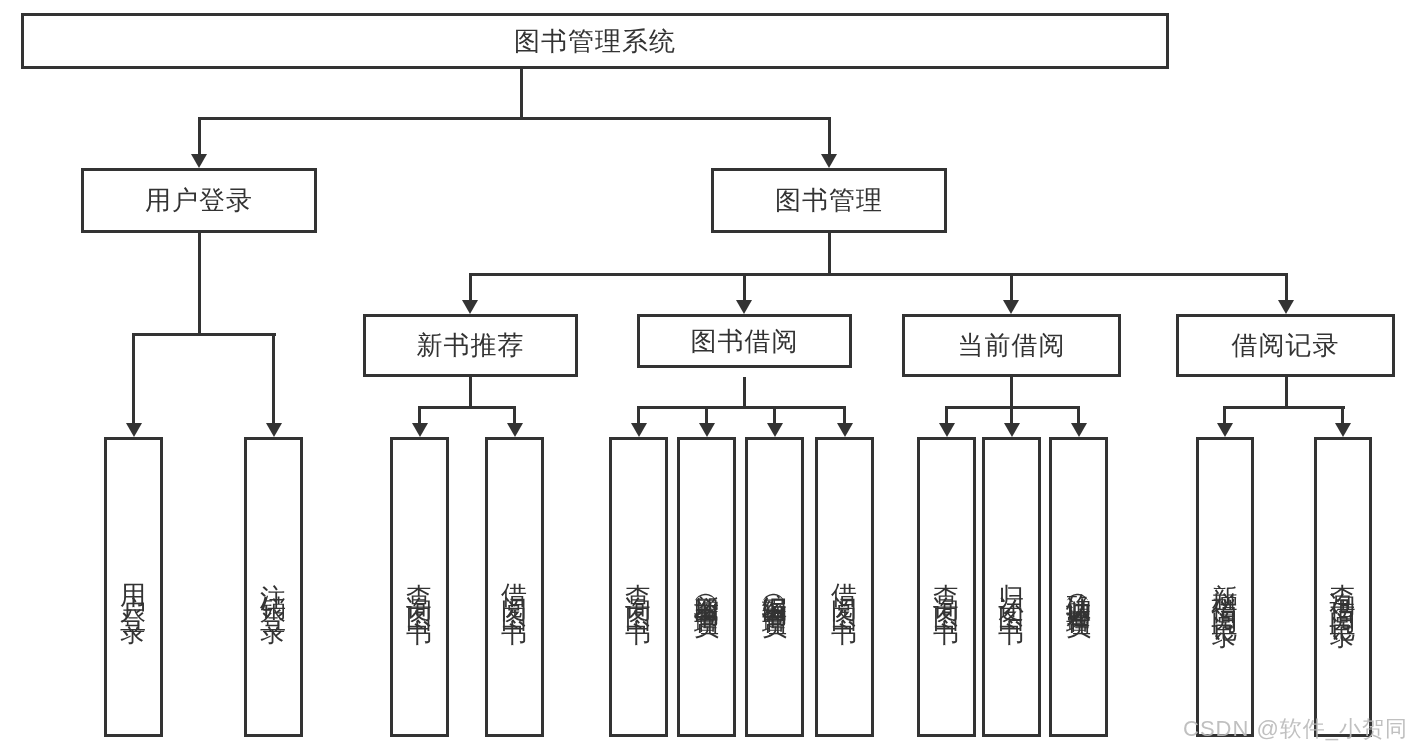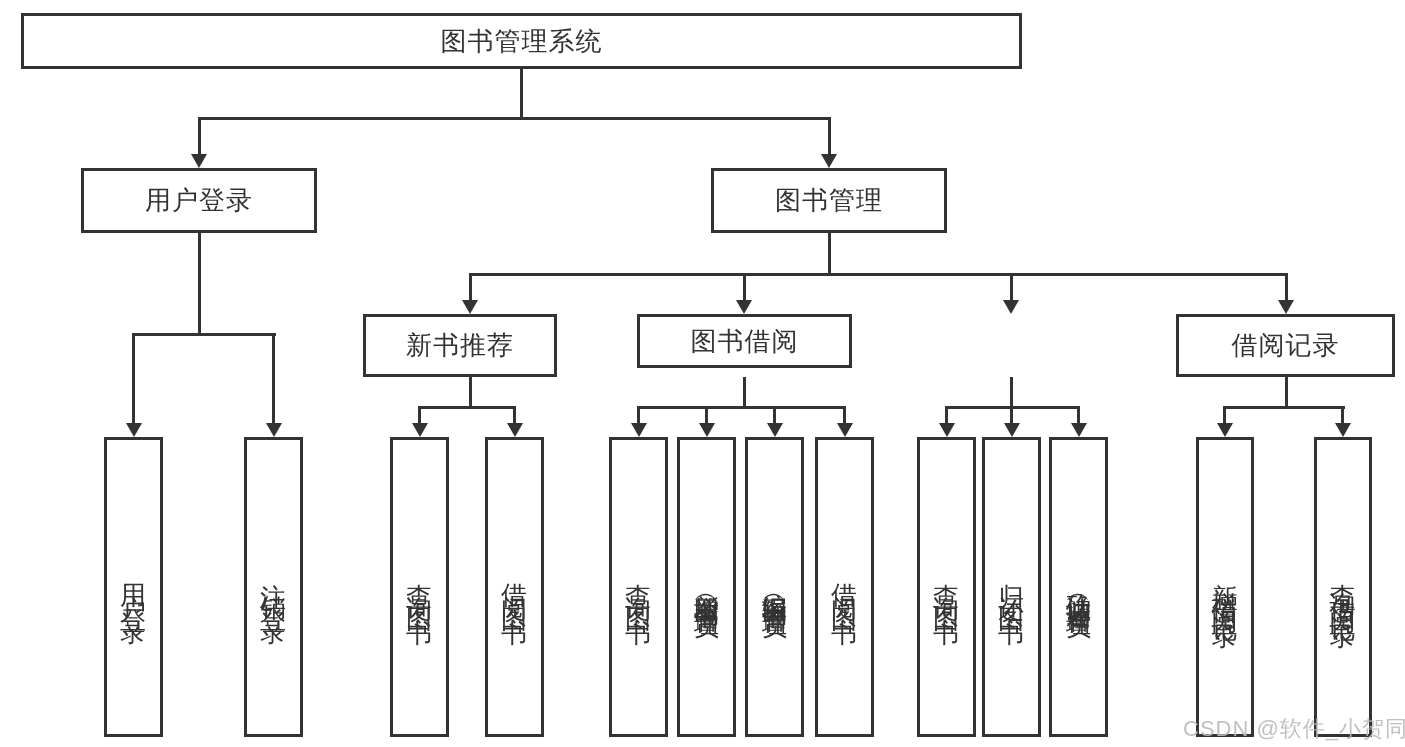--- a/index.html
+++ b/index.html
@@ -57,21 +57,21 @@
     color:rgba(187,187,187,0.92);
     z-index:5;
     white-space:nowrap;
   }
 </style>
 </head>
 <body>
 
 <div class="canvas">
 
-  <div class="box" style="left:21px;top:13px;width:1001px;height:56px;align-items:center;">
+  <div class="box" style="left:21px;top:13px;width:1148px;height:56px;align-items:center;">
     <span class="h-label">图书管理系统</span>
   </div>
 
   <div class="line" style="left:520px;top:69px;width:3px;height:51px;"></div>
   <div class="line" style="left:198px;top:117px;width:633px;height:3px;"></div>
   <div class="line" style="left:198px;top:117px;width:3px;height:37px;"></div>
   <div class="arrow" style="left:191px;top:154px;"></div>
   <div class="line" style="left:828px;top:117px;width:3px;height:37px;"></div>
   <div class="arrow" style="left:821px;top:154px;"></div>
 
@@ -93,25 +93,28 @@
   <div class="line" style="left:469px;top:273px;width:819px;height:3px;"></div>
   <div class="line" style="left:469px;top:273px;width:3px;height:29px;"></div>
   <div class="arrow" style="left:462px;top:300px;"></div>
   <div class="line" style="left:743px;top:273px;width:3px;height:29px;"></div>
   <div class="arrow" style="left:736px;top:300px;"></div>
   <div class="line" style="left:1010px;top:273px;width:3px;height:29px;"></div>
   <div class="arrow" style="left:1003px;top:300px;"></div>
   <div class="line" style="left:1285px;top:273px;width:3px;height:29px;"></div>
   <div class="arrow" style="left:1278px;top:300px;"></div>
 
-  <div class="box" style="left:363px;top:314px;width:194px;height:63px;">
+  <div class="box" style="left:363px;top:314px;width:215px;height:63px;">
     <span class="h-label">新书推荐</span>
   </div>
   <div class="box" style="left:637px;top:314px;width:215px;height:54px;">
     <span class="h-label">图书借阅</span>
+  </div>
+  <div class="box" style="left:902px;top:314px;width:219px;height:63px;">
+    <span class="h-label">当前借阅</span>
   </div>
   <div class="box" style="left:1176px;top:314px;width:219px;height:63px;">
     <span class="h-label">借阅记录</span>
   </div>
 
   <div class="line" style="left:469px;top:377px;width:3px;height:32px;"></div>
   <div class="line" style="left:418px;top:406px;width:98px;height:3px;"></div>
   <div class="line" style="left:418px;top:406px;width:3px;height:19px;"></div>
   <div class="arrow" style="left:412px;top:423px;"></div>
   <div class="line" style="left:513px;top:406px;width:3px;height:19px;"></div>

